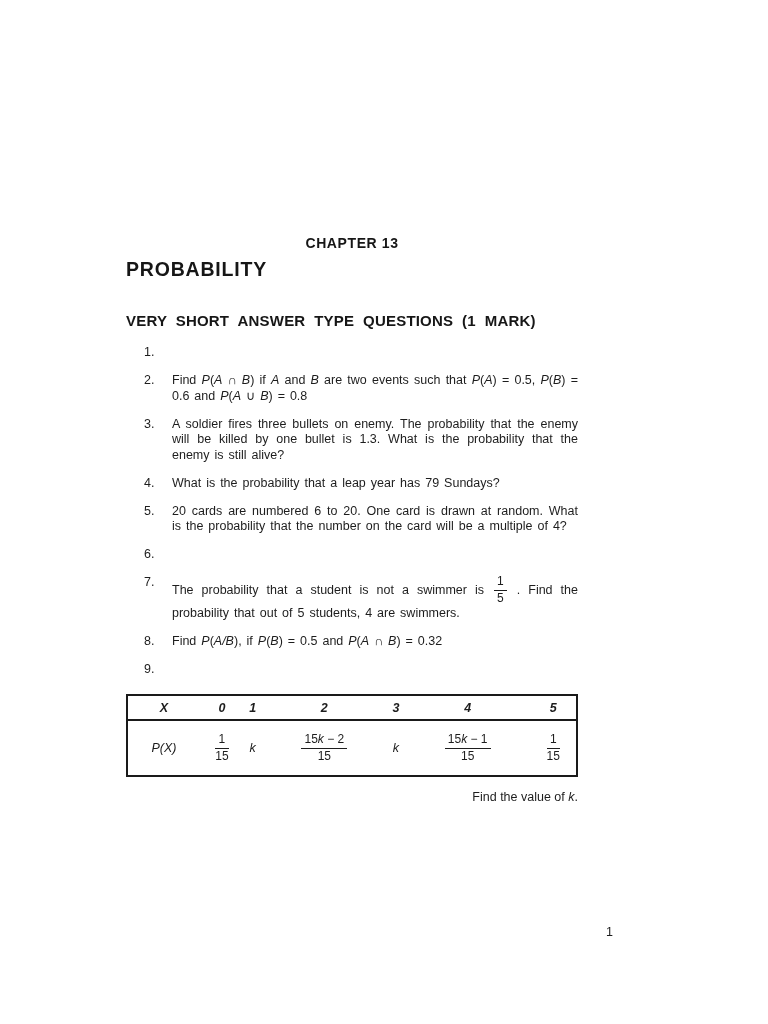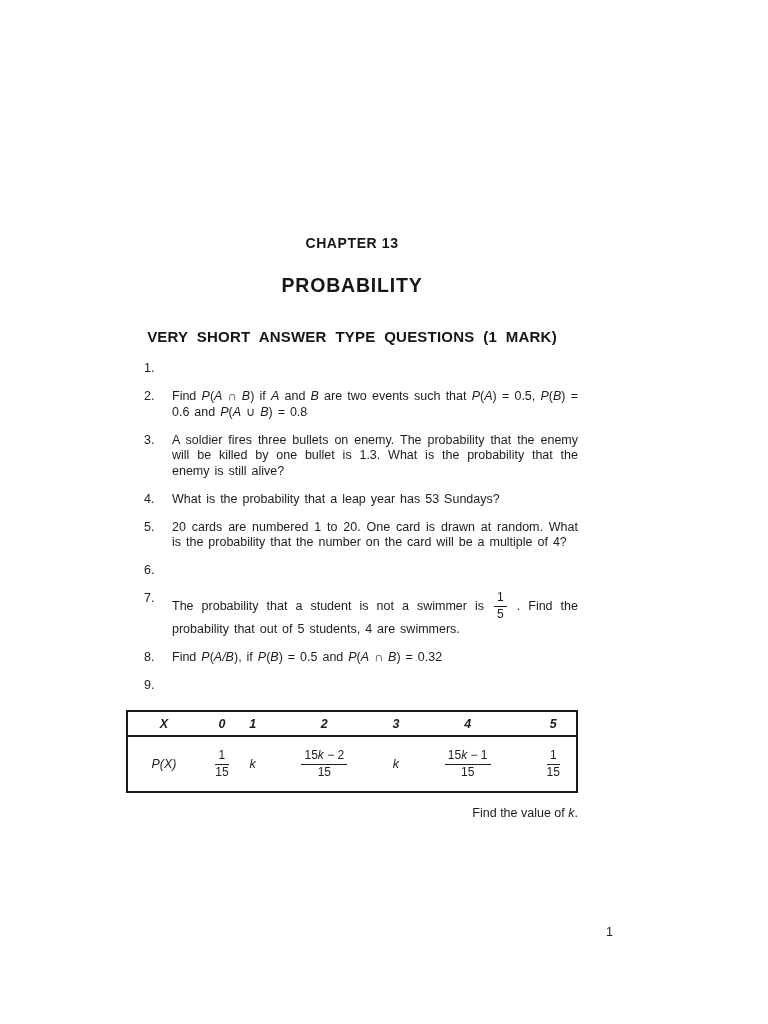--- a/index.html
+++ b/index.html
@@ -23,30 +23,30 @@
     font-weight: bold;
     text-align: center;
     letter-spacing: 0.6px;
     color: #161616;
     margin: 0;
   }
   .doc-title {
     font-size: 19.5px;
     line-height: 20px;
     font-weight: bold;
-    text-align: center;
+    text-align: left;
     letter-spacing: 0.8px;
     color: #161616;
-    margin: 24px 0 0 0;
+    margin: 8px 0 0 0;
   }
   .section-heading {
     font-size: 15px;
     line-height: 16px;
     font-weight: bold;
-    text-align: center;
+    text-align: left;
     letter-spacing: 0.2px;
     word-spacing: 4.5px;
     color: #161616;
     margin: 34px 0 16px 0;
   }
   .questions { }
   .q {
     display: flex;
     padding-left: 18px;
     margin-bottom: 12.5px;
@@ -126,25 +126,25 @@
       <div class="q">
         <span class="q-num">2.</span>
         <div class="q-text">Find <i>P</i>(<i>A</i> ∩ <i>B</i>) if <i>A</i> and <i>B</i> are two events such that <i>P</i>(<i>A</i>) = 0.5, <i>P</i>(<i>B</i>) = 0.6 and <i>P</i>(<i>A</i> ∪ <i>B</i>) = 0.8</div>
       </div>
       <div class="q">
         <span class="q-num">3.</span>
         <div class="q-text">A soldier fires three bullets on enemy. The probability that the enemy will be killed by one bullet is 1.3. What is the probability that the enemy is still alive?</div>
       </div>
       <div class="q">
         <span class="q-num">4.</span>
-        <div class="q-text">What is the probability that a leap year has 53 Sundays?</div>
+        <div class="q-text">What is the probability that a leap year has 79 Sundays?</div>
       </div>
       <div class="q">
         <span class="q-num">5.</span>
-        <div class="q-text">20 cards are numbered 1 to 20. One card is drawn at random. What is the probability that the number on the card will be a multiple of 4?</div>
+        <div class="q-text">20 cards are numbered 6 to 20. One card is drawn at random. What is the probability that the number on the card will be a multiple of 4?</div>
       </div>
       <div class="q">
         <span class="q-num">6.</span>
       </div>
       <div class="q">
         <span class="q-num">7.</span>
         <div class="q-text">The probability that a student is not a swimmer is <span class="frac"><span class="fnum">1</span><span class="fden">5</span></span> . Find the probability that out of 5 students, 4 are swimmers.</div>
       </div>
       <div class="q">
         <span class="q-num">8.</span>

